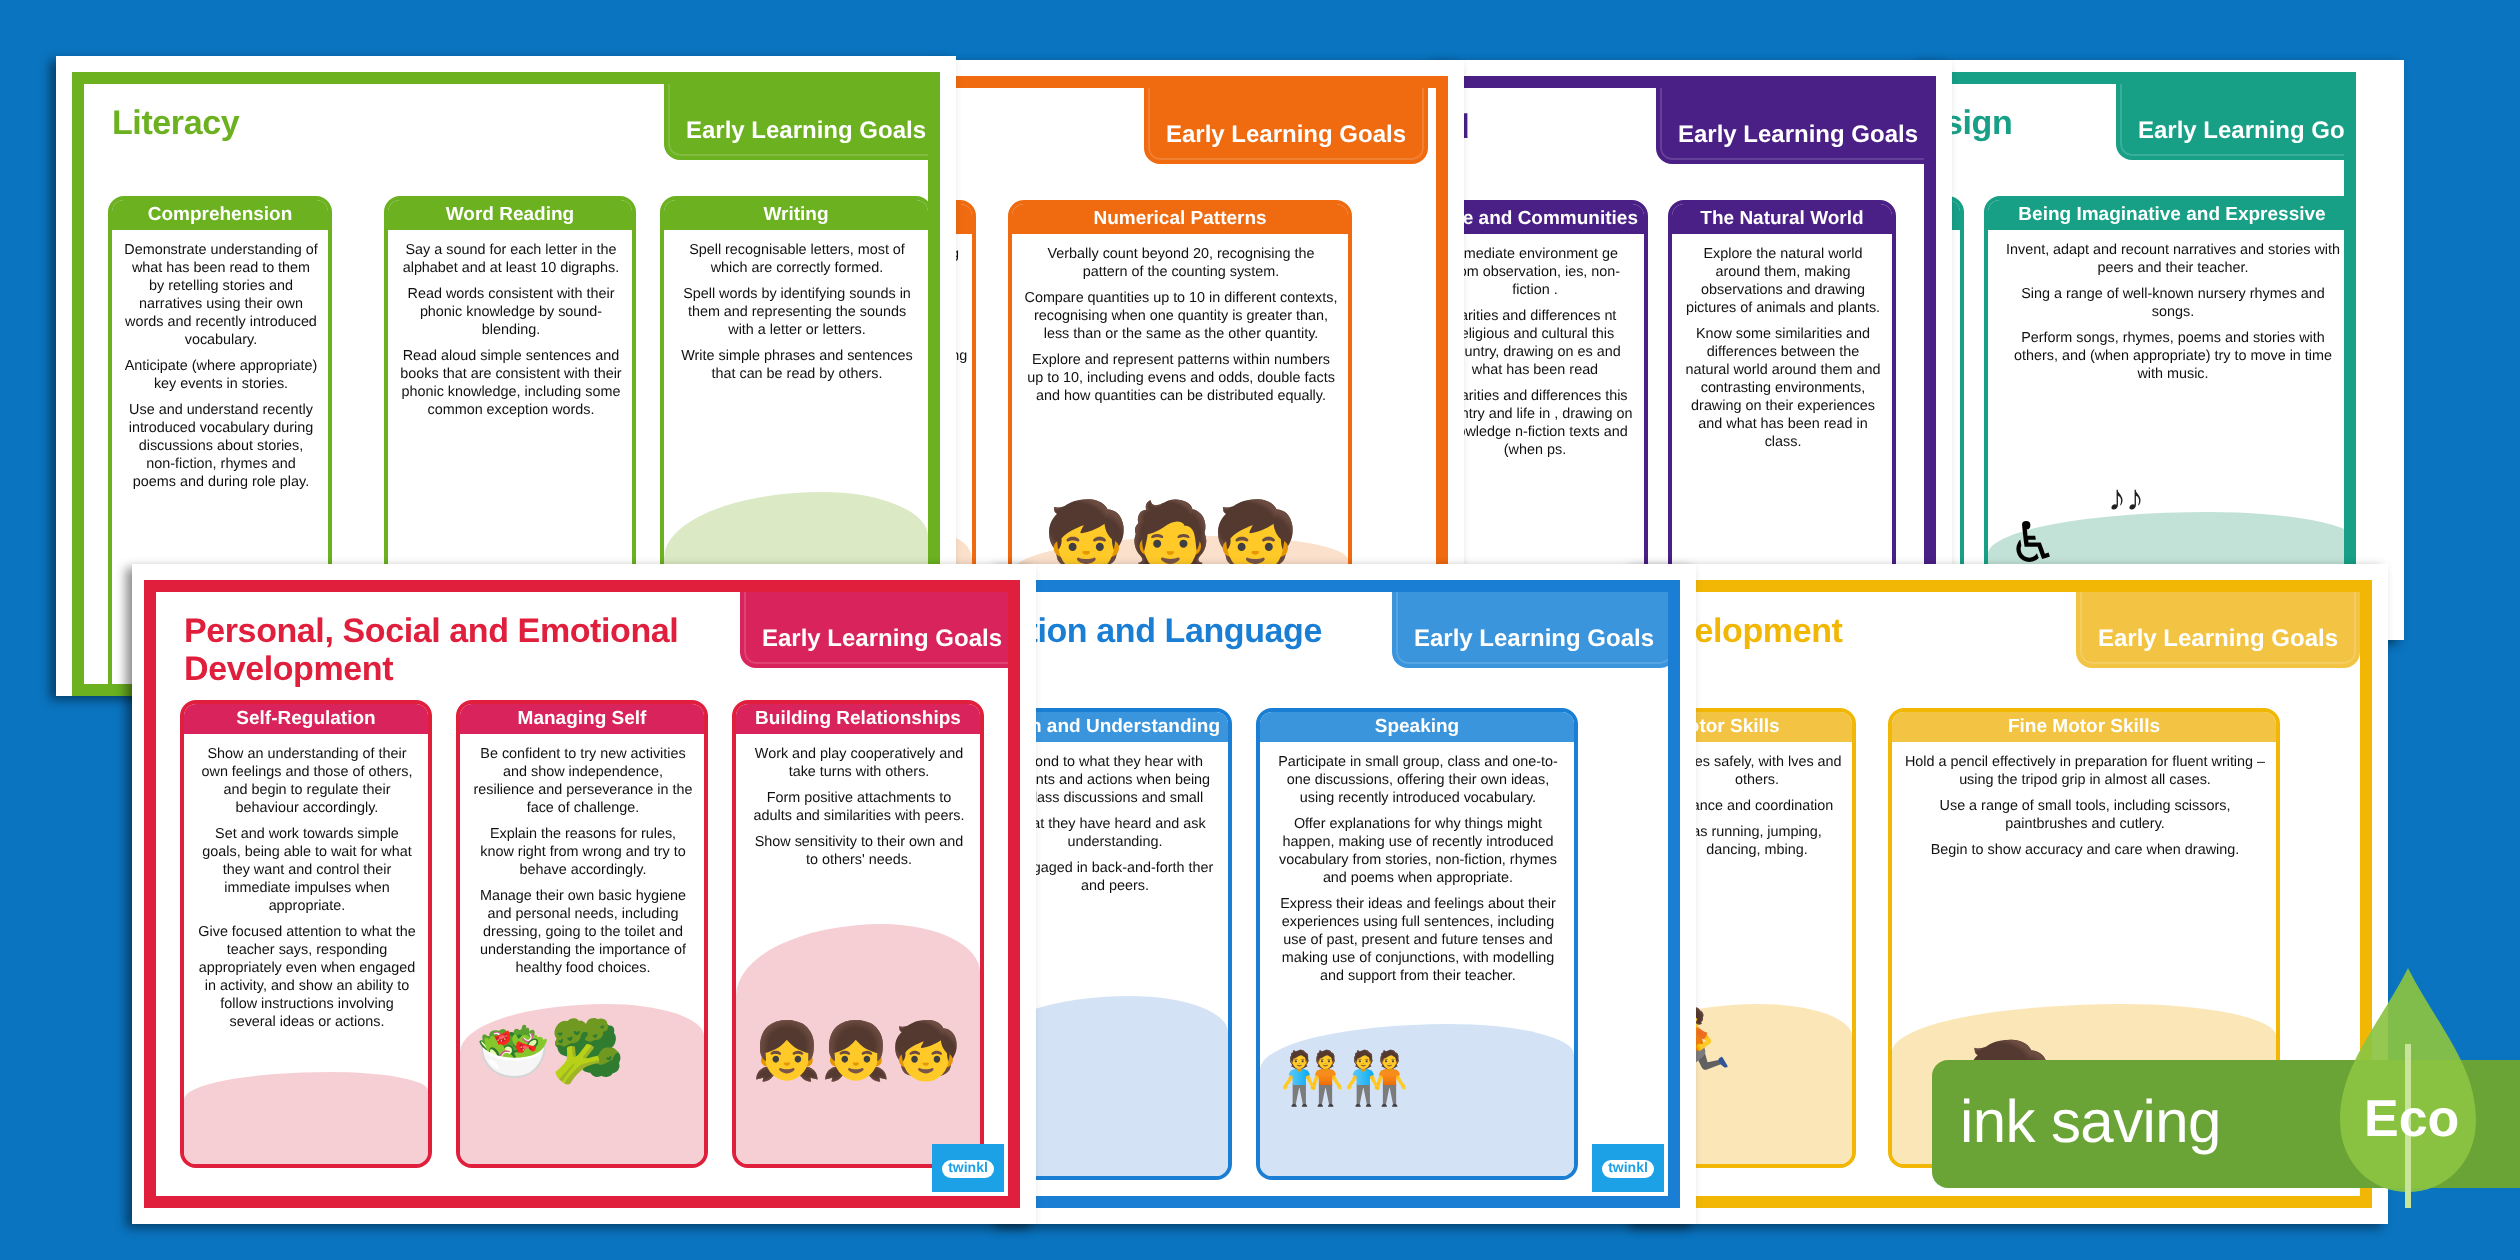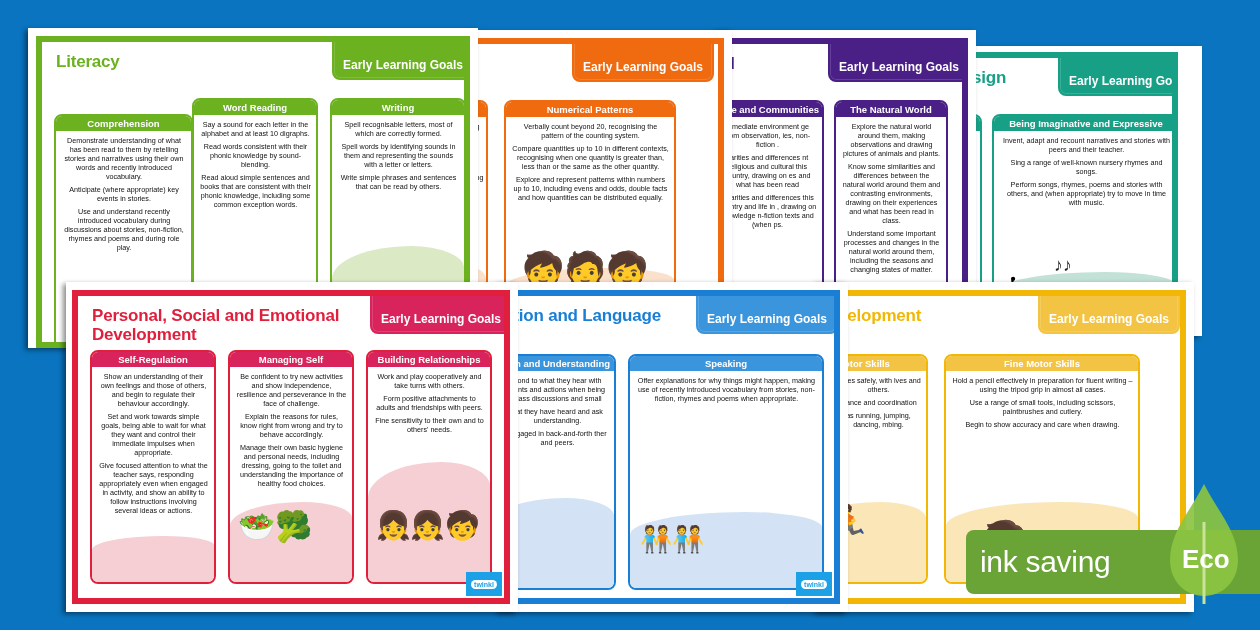--- a/index.html
+++ b/index.html
@@ -114,21 +114,21 @@
   }
   .eco-word {
     position: absolute;
     left: 1182px; top: 544px;
     font-size: 26px; font-weight: bold; color: #fff;
   }
 </style>
 </head>
 <body>
 
-<div class="sheet" style="left:960px; top:30px; width:242px; height:290px;margin-top:16px; --c:#17a086; --w:#c2e2d8;">
+<div class="sheet" style="left:960px; top:30px; width:242px; height:290px; --c:#17a086; --w:#c2e2d8;">
   <div class="frame" style="left:6px; top:6px; right:24px; bottom:6px;">
     <div class="title" style="left:0px;">sign</div>
     <div class="elg" style="left:86px;">Early Learning Goals</div>
     <div class="box" style="left:-20px; top:56px; width:30px; height:220px;">
       <div class="box-h"></div>
       <div class="box-b">
         <p>nd</p>
         <p>re,</p>
       </div>
     </div>
@@ -156,21 +156,20 @@
         <p>mmediate environment ge from observation, ies, non-fiction .</p>
         <p>ilarities and differences nt religious and cultural this country, drawing on es and what has been read</p>
         <p>milarities and differences this country and life in , drawing on knowledge n-fiction texts and (when ps.</p>
       </div>
     </div>
     <div class="box" style="left:116px; top:56px; width:114px; height:230px;">
       <div class="box-h">The Natural World</div>
       <div class="box-b">
         <p>Explore the natural world around them, making observations and drawing pictures of animals and plants.</p>
         <p>Know some similarities and differences between the natural world around them and contrasting environments, drawing on their experiences and what has been read in class.</p>
-        <p>Understand some important processes and changes in the natural world around them, including the seasons and changing states of matter.</p>
       </div>
     </div>
   </div>
 </div>
 
 <div class="sheet" style="left:470px; top:30px; width:262px; height:290px; --c:#f06a10; --w:#fbe1cc;">
   <div class="frame" style="left:0px; top:8px; right:8px; bottom:6px; border-left:none;">
     <div class="elg" style="left:102px;">Early Learning Goals</div>
     <div class="box" style="left:-20px; top:56px; width:38px; height:230px;">
       <div class="box-h"></div>
@@ -190,21 +189,21 @@
       <div class="wave"></div>
       <div class="fig" style="left:16px; top:150px; font-size:34px;">🧒🧑🧒</div>
     </div>
   </div>
 </div>
 
 <div class="sheet" style="left:28px; top:28px; width:450px; height:320px; --c:#6bb120; --w:#dbe9c4;">
   <div class="frame" style="left:8px; top:8px; right:8px; bottom:0px;">
     <div class="title">Literacy</div>
     <div class="elg" style="left:290px;">Early Learning Goals</div>
-    <div class="box" style="left:12px; top:72px; width:139px; height:260px;">
+    <div class="box" style="left:12px; top:56px; width:112px; height:260px;">
       <div class="box-h">Comprehension</div>
       <div class="box-b">
         <p>Demonstrate understanding of what has been read to them by retelling stories and narratives using their own words and recently introduced vocabulary.</p>
         <p>Anticipate (where appropriate) key events in stories.</p>
         <p>Use and understand recently introduced vocabulary during discussions about stories, non-fiction, rhymes and poems and during role play.</p>
       </div>
       <div class="fig" style="left:58px; top:195px; font-size:32px;">📖</div>
     </div>
     <div class="box" style="left:150px; top:56px; width:126px; height:260px;">
       <div class="box-h">Word Reading</div>
@@ -262,24 +261,26 @@
     <div class="elg" style="left:196px; background:#3a95dd; border-color:#3a95dd;">Early Learning Goals</div>
     <div class="box" style="left:-10px; top:58px; width:126px; height:236px;">
       <div class="box-h" style="background:#3a95dd; text-align:right; padding-right:4px;">on and Understanding</div>
       <div class="box-b" style="padding-left:14px;">
         <p>pond to what they hear with hents and actions when being class discussions and small</p>
         <p>hat they have heard and ask understanding.</p>
         <p>engaged in back-and-forth ther and peers.</p>
       </div>
       <div class="wave" style="height:90px;"></div>
     </div>
-    <div class="box" style="left:128px; top:58px; width:196px; height:236px;">
+    <div class="box" style="left:128px; top:58px; width:161px; height:236px;">
       <div class="box-h" style="background:#3a95dd;">Speaking</div>
       <div class="box-b">
+        <p>Participate in small group, class and one-to-one discussions, offering their own ideas, using recently introduced vocabulary.</p>
         <p>Offer explanations for why things might happen, making use of recently introduced vocabulary from stories, non-fiction, rhymes and poems when appropriate.</p>
+        <p>Express their ideas and feelings about their experiences using full sentences, including use of past, present and future tenses and making use of conjunctions, with modelling and support from their teacher.</p>
       </div>
       <div class="wave" style="height:76px;"></div>
       <div class="fig" style="left:10px; top:170px; font-size:26px;">🧑‍🤝‍🧑🧑‍🤝‍🧑</div>
     </div>
     <div class="twinkl">
         <span>twinkl</span>
       </div>
   </div>
 </div>
 
@@ -303,22 +304,22 @@
         <p>Explain the reasons for rules, know right from wrong and try to behave accordingly.</p>
         <p>Manage their own basic hygiene and personal needs, including dressing, going to the toilet and understanding the importance of healthy food choices.</p>
       </div>
       <div class="wave" style="height:80px;"></div>
       <div class="fig" style="left:8px; top:160px; font-size:30px;">🥗🥦</div>
     </div>
     <div class="box" style="left:288px; top:54px; width:126px; height:234px;">
       <div class="box-h" style="background:#d9235c;">Building Relationships</div>
       <div class="box-b">
         <p>Work and play cooperatively and take turns with others.</p>
-        <p>Form positive attachments to adults and friendships with peers.</p>
-        <p>Fine sensitivity to their own and to others' needs.</p>
+        <p>Form positive attachments to adults and similarities with peers.</p>
+        <p>Show sensitivity to their own and to others' needs.</p>
       </div>
       <div class="wave" style="height:120px;"></div>
       <div class="fig" style="left:8px; top:160px; font-size:28px;">👧👧🧒</div>
     </div>
     <div class="twinkl">
         <span>twinkl</span>
       </div>
   </div>
 </div>
 

